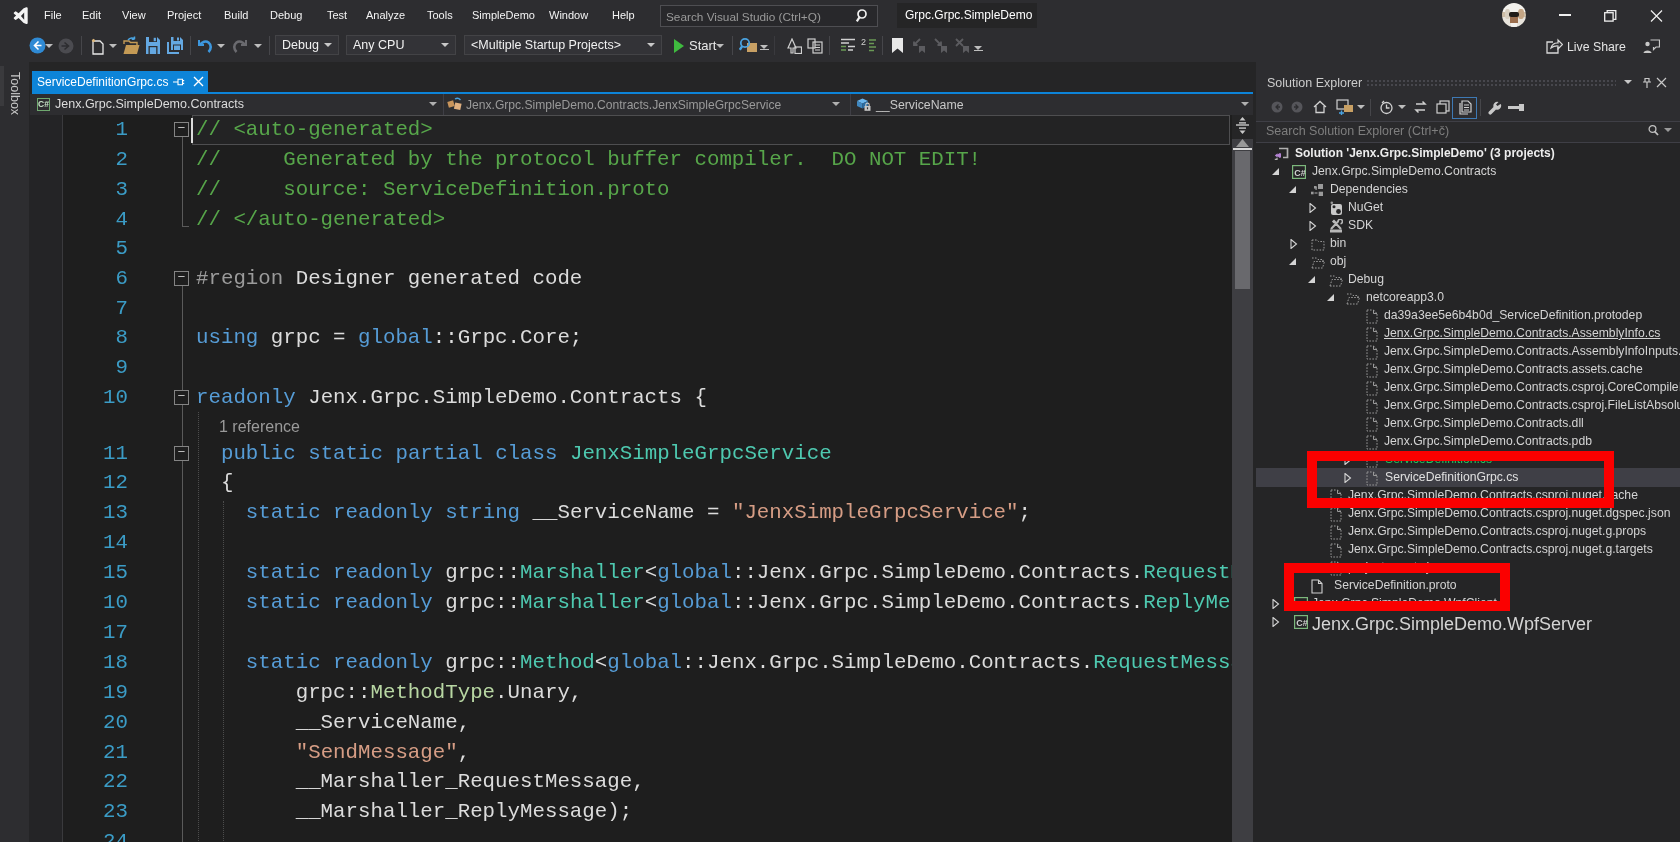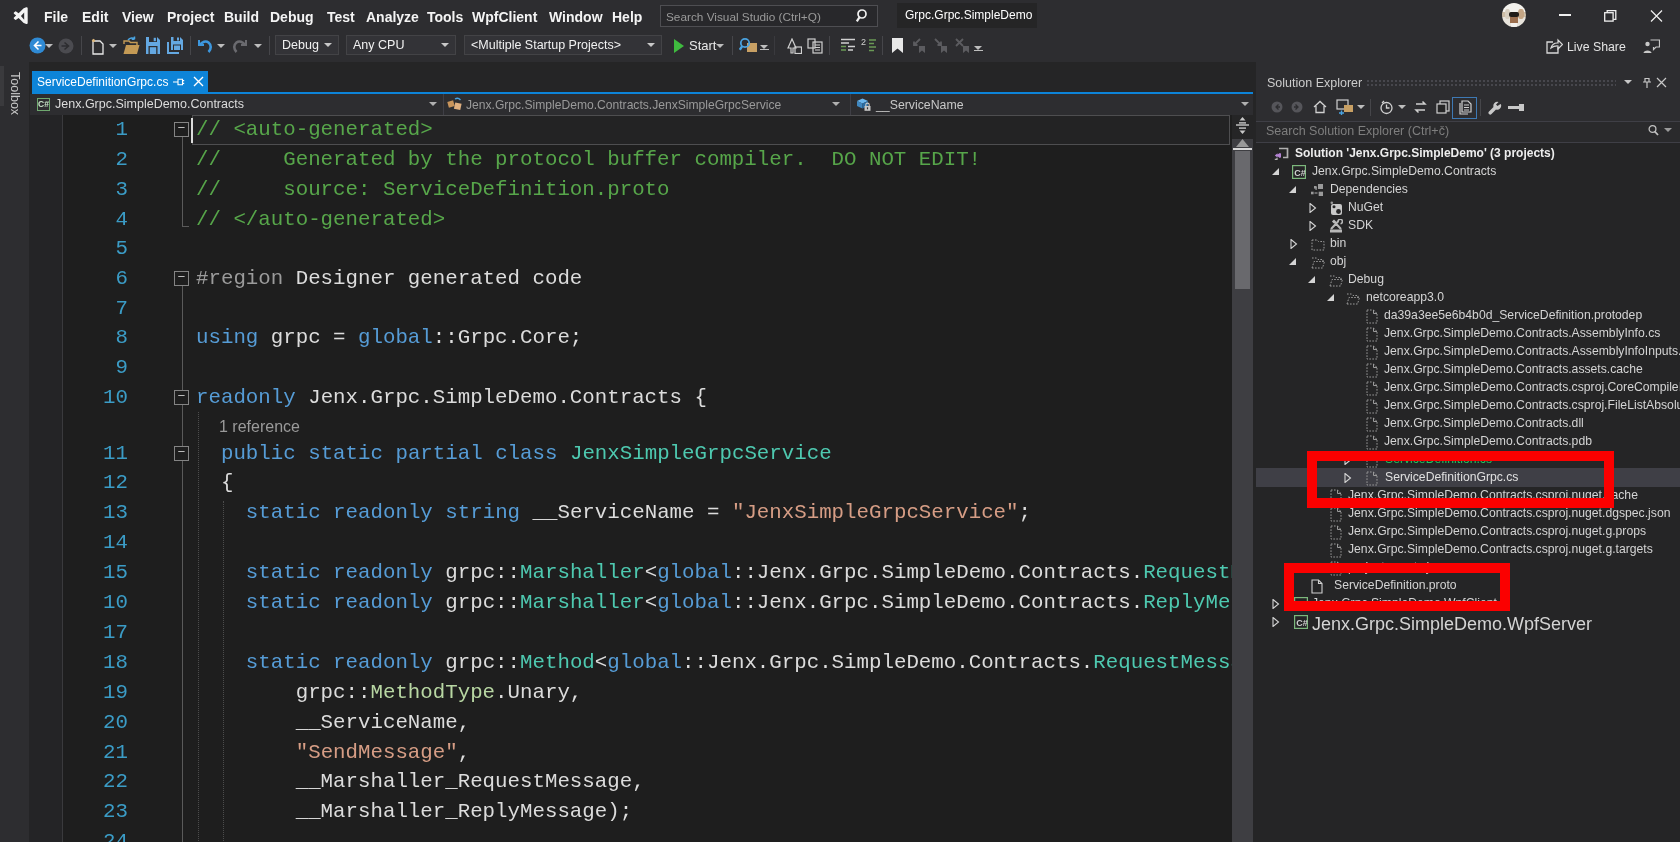--- a/index.html
+++ b/index.html
@@ -1,21 +1,21 @@
 <!DOCTYPE html>
 <html><head>
 <meta charset="utf-8">
 <style>
 html,body{margin:0;padding:0;background:#2d2d30;}
 #app{position:relative;width:1680px;height:842px;background:#2d2d30;overflow:hidden;
   font-family:"Liberation Sans",sans-serif;-webkit-font-smoothing:antialiased;}
 #app *{box-sizing:border-box;}
 .abs{position:absolute;}
 
-.menu{position:absolute;top:9px;font-size:14px;color:#f4f4f4;white-space:pre;font-weight:bold;}
+.menu{position:absolute;top:9px;font-size:11px;color:#f4f4f4;white-space:pre;}
 
 .combo{position:absolute;top:35px;height:20px;background:#333337;border:1px solid #434346;
   color:#f1f1f1;font-size:12.5px;line-height:18px;padding-left:6px;white-space:pre;}
 .combo .car{position:absolute;right:6px;top:7px;width:0;height:0;
   border-left:4px solid transparent;border-right:4px solid transparent;border-top:4px solid #c8c8c8;}
 .car2{position:absolute;width:0;height:0;border-left:4px solid transparent;
   border-right:4px solid transparent;border-top:4px solid #c8c8c8;}
 .sep{position:absolute;top:36px;width:1px;height:19px;background:#46464a;}
 
 .ln{position:absolute;left:63px;width:65px;text-align:right;
@@ -36,21 +36,21 @@
   </svg>
   <span class="menu" style="left:44px">File</span>
   <span class="menu" style="left:82px">Edit</span>
   <span class="menu" style="left:122px">View</span>
   <span class="menu" style="left:167px">Project</span>
   <span class="menu" style="left:224px">Build</span>
   <span class="menu" style="left:270px">Debug</span>
   <span class="menu" style="left:327px">Test</span>
   <span class="menu" style="left:366px">Analyze</span>
   <span class="menu" style="left:427px">Tools</span>
-  <span class="menu" style="left:472px">WpfClient</span>
+  <span class="menu" style="left:472px">SimpleDemo</span>
   <span class="menu" style="left:549px">Window</span>
   <span class="menu" style="left:612px">Help</span>
   <div class="abs" style="left:660px;top:5px;width:218px;height:22px;background:#28282b;border:1px solid #4e4e52;"></div>
   <span class="abs" style="left:666px;top:10px;font-size:11.8px;color:#9a9a9a;">Search Visual Studio (Ctrl+Q)</span>
   <svg class="abs" style="left:855px;top:8px" width="16" height="16" viewBox="0 0 16 16">
     <circle cx="7" cy="6" r="4" fill="none" stroke="#f0f0f0" stroke-width="1.7"></circle>
     <path d="M4.6 9.2 L1.8 13.4" stroke="#f0f0f0" stroke-width="2.2"></path>
   </svg>
   <div class="abs" style="left:897px;top:3px;width:140px;height:25px;background:#252526;"></div>
   <span class="abs" style="left:905px;top:8px;font-size:12px;color:#ffffff;">Grpc.Grpc.SimpleDemo</span>
@@ -517,21 +517,21 @@
         </svg>
       <span class="abs" style="left:1366px;top:290px;font-size:12.2px;color:#d4d4d4;">netcoreapp3.0</span>
 
       <svg class="abs" style="left:1365px;top:308.5px" width="14" height="15">
           <use href="#i-dfile"></use>
         </svg>
       <span class="abs" style="left:1384px;top:308px;font-size:12.2px;color:#d4d4d4;">da39a3ee5e6b4b0d_ServiceDefinition.protodep</span>
       <svg class="abs" style="left:1365px;top:326.5px" width="14" height="15">
           <use href="#i-dfile"></use>
         </svg>
-      <span class="abs" style="left:1384px;top:326px;font-size:12.2px;color:#d4d4d4;">Jenx.Grpc.SimpleDemo.Contracts.AssemblyInfo.cs</span>
+      <span class="abs" style="left:1384px;top:326px;font-size:12.2px;color:#d4d4d4;text-decoration:underline;">Jenx.Grpc.SimpleDemo.Contracts.AssemblyInfo.cs</span>
       <svg class="abs" style="left:1365px;top:344.5px" width="14" height="15">
           <use href="#i-dfile"></use>
         </svg>
       <span class="abs" style="left:1384px;top:344px;font-size:12.2px;color:#d4d4d4;">Jenx.Grpc.SimpleDemo.Contracts.AssemblyInfoInputs.cs</span>
       <svg class="abs" style="left:1365px;top:362.5px" width="14" height="15">
           <use href="#i-dfile"></use>
         </svg>
       <span class="abs" style="left:1384px;top:362px;font-size:12.2px;color:#d4d4d4;">Jenx.Grpc.SimpleDemo.Contracts.assets.cache</span>
       <svg class="abs" style="left:1365px;top:380.5px" width="14" height="15">
           <use href="#i-dfile"></use>

